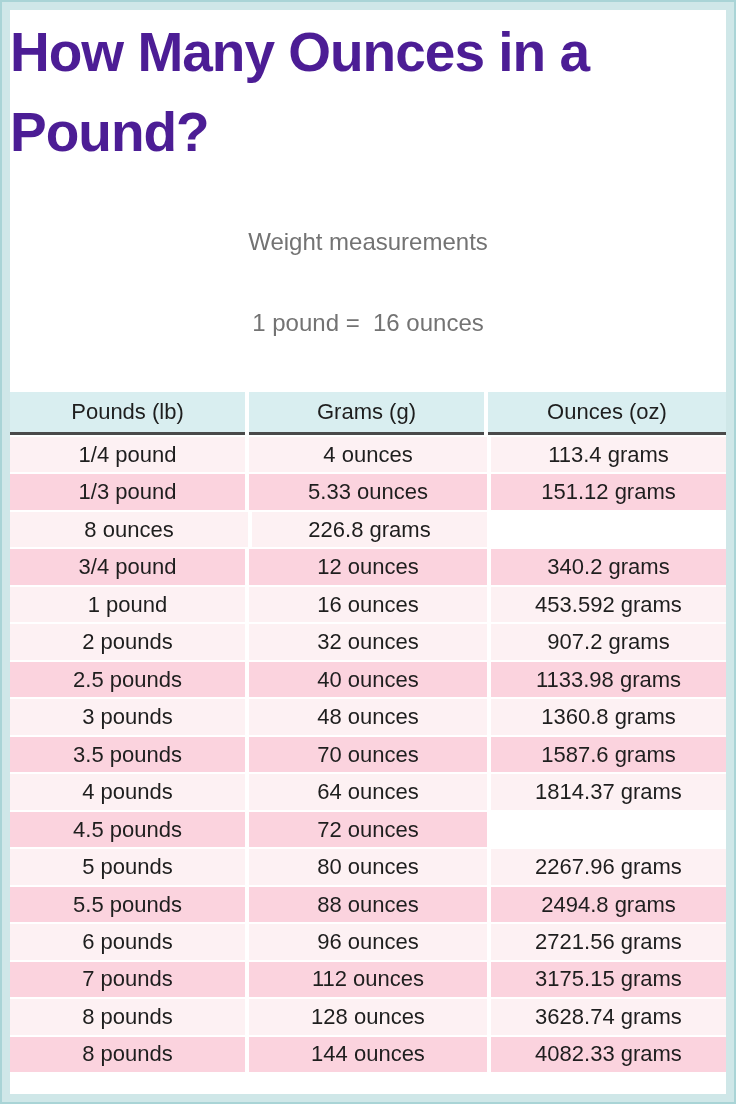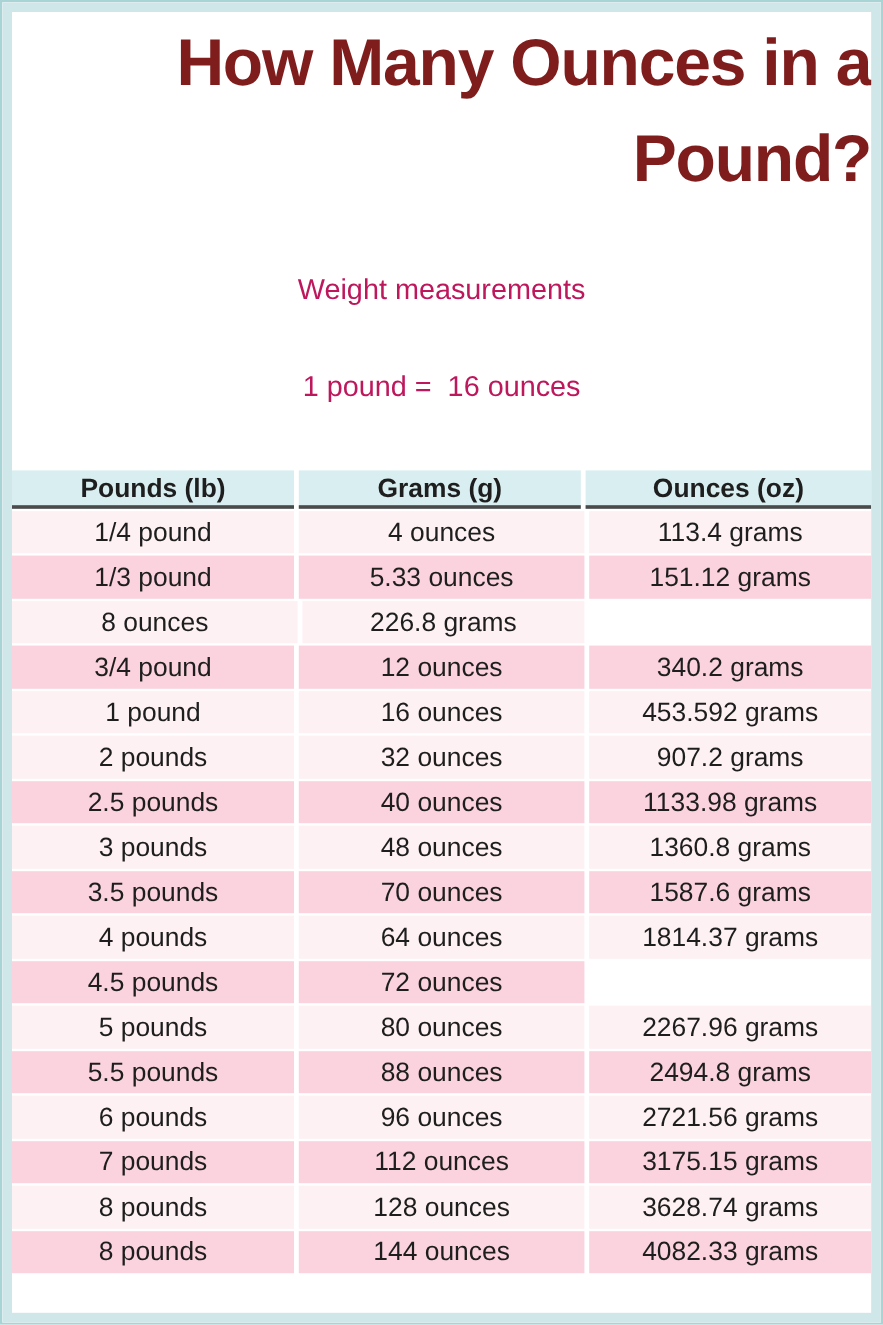--- a/index.html
+++ b/index.html
@@ -12,33 +12,33 @@
     --footer-divider:#d4b3be;
     --text:#1e1e1e;
   }
   *{box-sizing:border-box;margin:0;padding:0;}
   html,body{width:736px;}
   body{height:1104px;font-family:"Liberation Sans","DejaVu Sans",sans-serif;color:var(--text);}
   .frame{width:736px;height:1104px;border:2px solid var(--frame-outer);}
   .inner{width:100%;height:100%;border:8px solid var(--frame-inner);background:#ffffff;
          display:flex;flex-direction:column;overflow:hidden;}
 
-  .title{margin-top:2px;text-align:right;font-weight:bold;font-size:55px;line-height:80px;
-         letter-spacing:-1px;color:#7f1d1d;}
-  .subtitle{margin-top:2px;text-align:center;font-size:24px;line-height:27px;color:#be185d;
+  .title{margin-top:2px;text-align:left;font-weight:bold;font-size:55px;line-height:80px;
+         letter-spacing:-1px;color:#4c1d95;}
+  .subtitle{margin-top:2px;text-align:center;font-size:24px;line-height:27px;color:#737373;
             white-space:pre-wrap;}
 
   .table{width:716px;margin:2px auto 0;background:#ffffff;}
   .tr{display:flex;column-gap:4px;height:35.4px;margin-bottom:2.1px;}
   .tr:last-child{margin-bottom:0;}
   .td,.th{display:flex;align-items:center;justify-content:center;font-size:22px;}
   .c1{width:235px;}
   .c2{width:238px;}
   .c3{width:235px;}
-  .thead .tr{height:32px;margin-bottom:2px;font-weight:bold;}
+  .thead .tr{height:43px;margin-bottom:2px;}
   .thead .th{background:var(--header-bg);border-bottom:3px solid var(--header-underline);}
   .tr.light .td{background:var(--row-light);}
   .tr.dark  .td{background:var(--row-dark);}
 </style>
 </head>
 <body>
 
 <div class="frame">
   <div class="inner">
 

